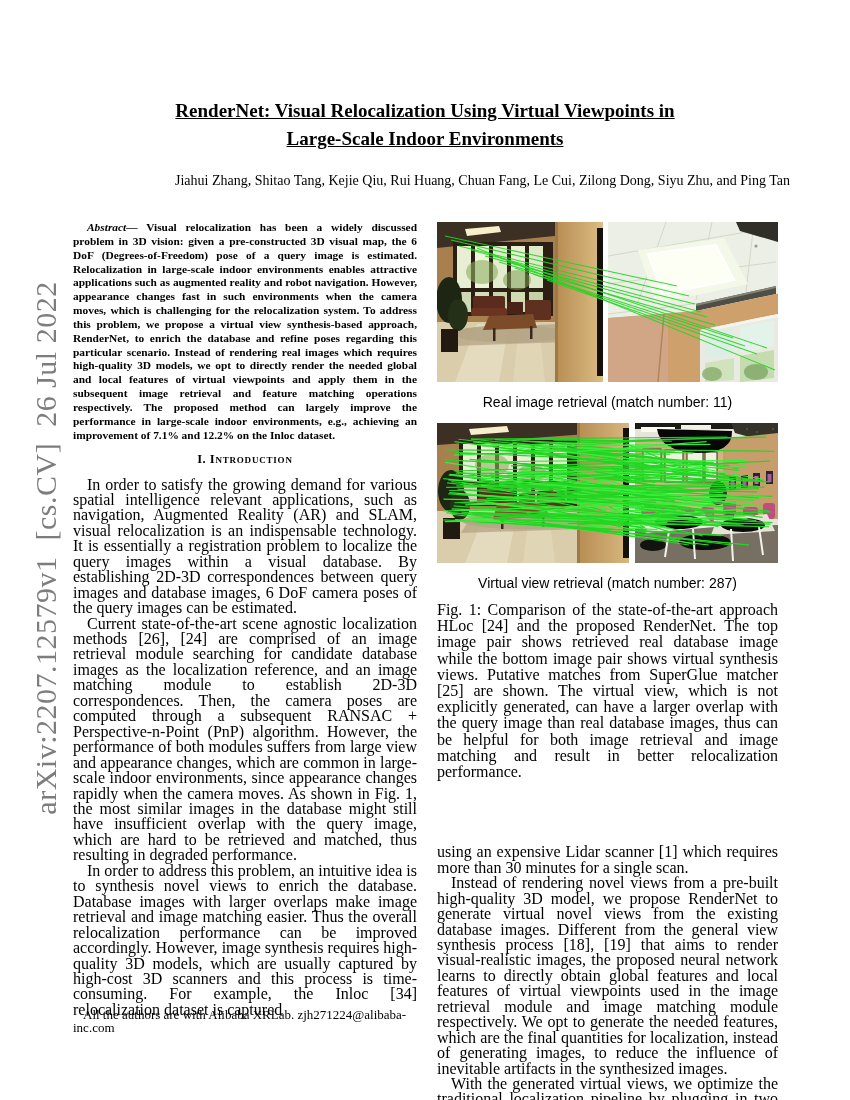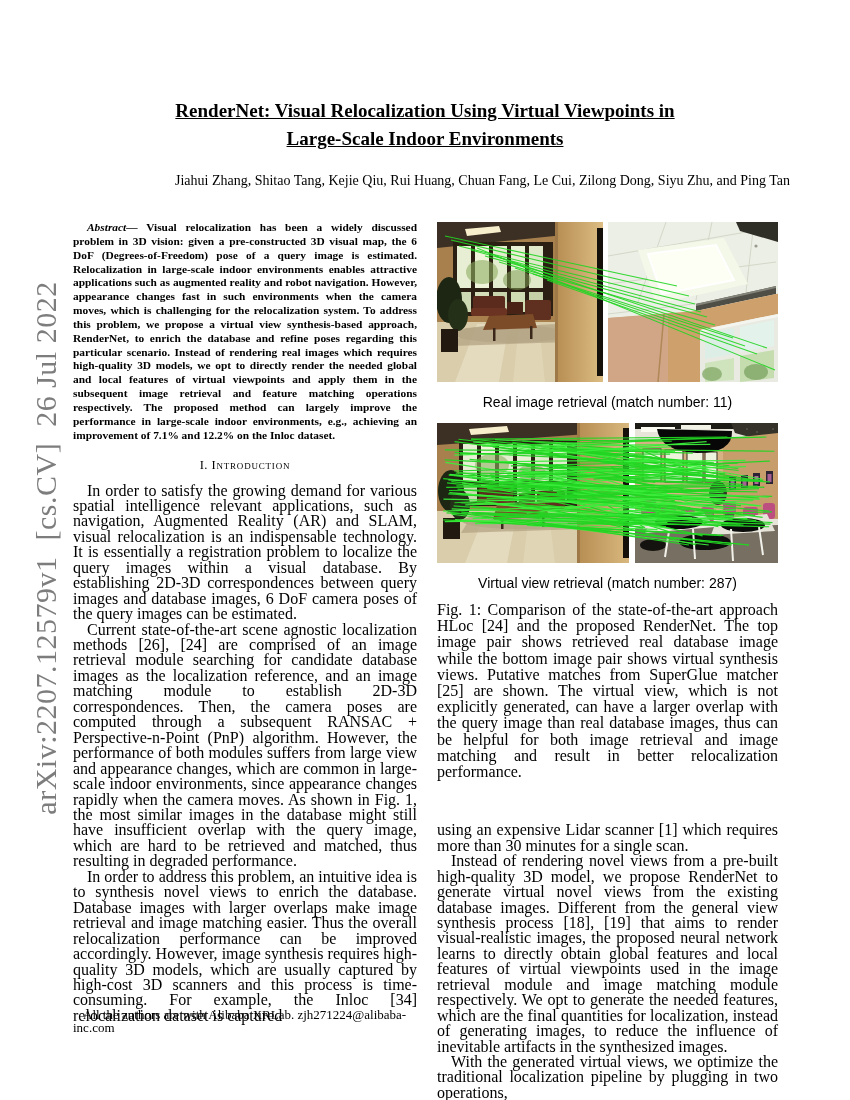--- a/index.html
+++ b/index.html
@@ -17,21 +17,21 @@
   .authors { position:absolute; top:173px; left:60px; width:730px;
     text-align:right; font-size:14px; }
 
   .col-left { position:absolute; left:73px; top:221px; width:344px; }
   .col-right{ position:absolute; left:437px; top:222px; width:341px; }
 
   .abstract { font-weight:bold; font-size:11.4px; line-height:13.85px;
     text-align:justify; text-indent:14px; }
   .abs-lead { font-style:italic; }
 
-  .sec-head { margin:15px 0 10px 0; text-align:center; font-weight:normal;
+  .sec-head { margin:9px 0 10px 0; text-align:center; font-weight:bold;
     font-size:12.6px; letter-spacing:0.4px; }
   .sec-head .sc { font-variant:small-caps; letter-spacing:0.8px; }
 
   .bpar { font-size:16px; line-height:15.45px; text-align:justify;
     text-indent:14px; }
   .noindent { text-indent:0; }
 
   .pair { position:relative; width:341px; }
   .pair-top { height:160px; }
   .pair-bottom { height:140px; margin-top:13px; }
@@ -39,21 +39,21 @@
   .ph-left { left:0; }
   .ph-right { right:0; }
   .overlay { position:absolute; left:0; top:0; pointer-events:none; }
 
   .subcap { font-family:"Liberation Sans", sans-serif; font-size:14px;
     text-align:center; margin-top:12px; color:#000; }
 
   .figcap { margin-top:11px; font-size:16px; line-height:16.2px;
     text-align:justify; }
 
-  .rpars { margin-top:42px; }
+  .rpars { margin-top:64px; }
 
   .footnote { position:absolute; left:73px; top:1008px; width:344px;
     font-size:13px; line-height:13px; text-indent:10px; }
 </style>
 </head>
 <body>
 
 <div class="page">
 
   <div class="arxiv-mark">arXiv:2207.12579v1  [cs.CV]  26 Jul 2022</div>

